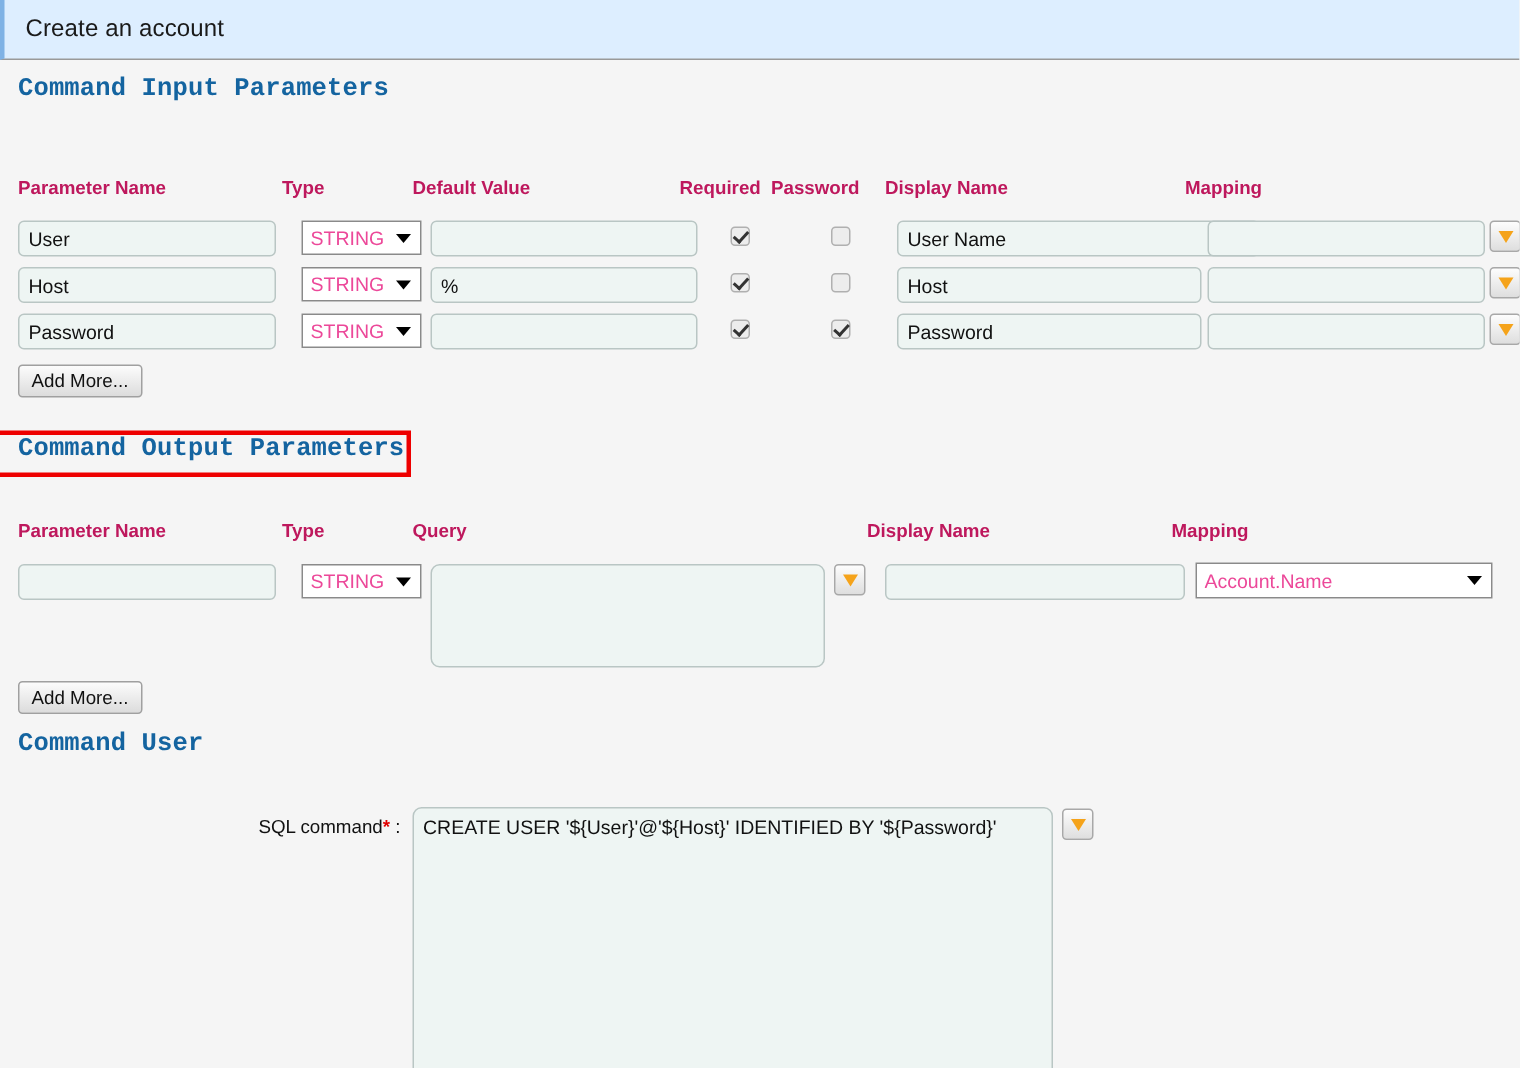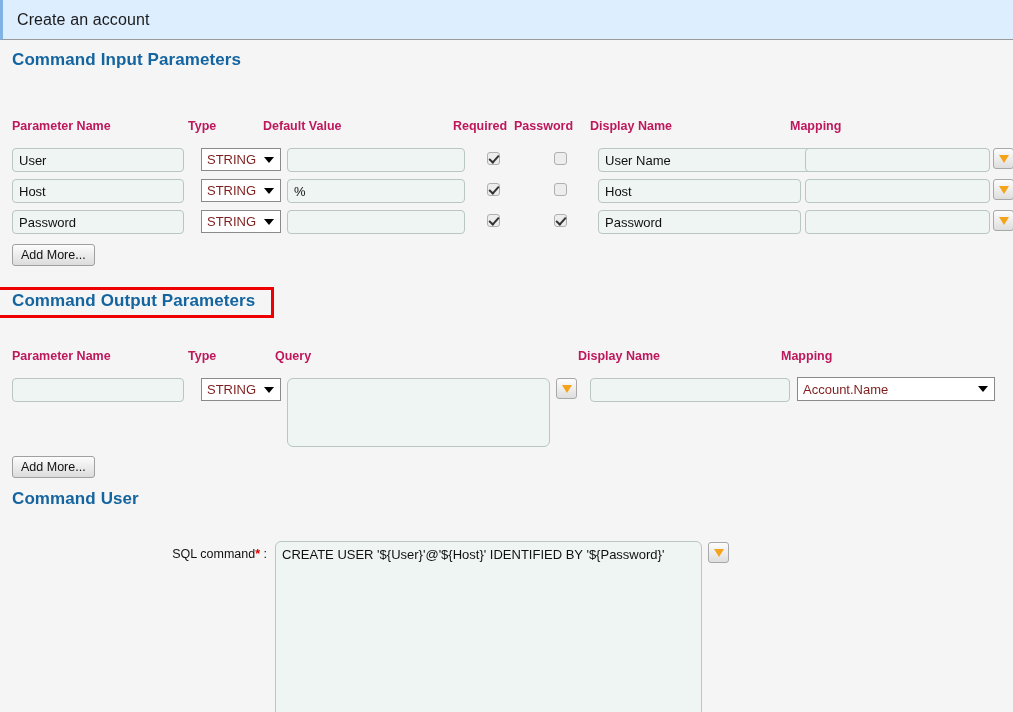--- a/index.html
+++ b/index.html
@@ -41,20 +41,21 @@
   }
 
   .section-heading {
     color: #1464a0;
     font-size: 17px;
     font-weight: bold;
     letter-spacing: 0.1px;
     margin: 0;
     padding: 0;
     display: inline-block;
+    font-family: Liberation Mono, monospace;
   }
   .heading-row {
     padding-top: 10px;
     padding-bottom: 2px;
     position: relative;
   }
 
   
   .highlight-box {
     position: absolute;
@@ -108,21 +109,21 @@
 
   select.sel {
     box-sizing: border-box;
     position: absolute;
     height: 23px;
     background: #ffffff;
     border: 1px solid #8a8a8a;
     border-radius: 0;
     font-family: "Liberation Sans", sans-serif;
     font-size: 13px;
-    color: #7f1d1d;
+    color: #ec4899;
     padding: 1px 2px 1px 5px;
     -webkit-appearance: none;
     -moz-appearance: none;
     appearance: none;
   }
   .sel-wrap {
     position: absolute;
   }
   .sel-wrap select.sel {
     position: static;
@@ -220,21 +221,21 @@
 <div class="page">
 
   <div class="heading-row">
     <h2 class="section-heading">Command Input Parameters</h2>
   </div>
 
   <div class="grid" style="height:195px;">
 
     <div class="col-head" style="left:0px;  top:47px;">Parameter Name</div>
     <div class="col-head" style="left:176px;top:47px;">Type</div>
-    <div class="col-head" style="left:251px;top:47px;">Default Value</div>
+    <div class="col-head" style="left:263px;top:47px;">Default Value</div>
     <div class="col-head" style="left:441px;top:47px;">Required</div>
     <div class="col-head" style="left:502px;top:47px;">Password</div>
     <div class="col-head" style="left:578px;top:47px;">Display Name</div>
     <div class="col-head" style="left:778px;top:47px;">Mapping</div>
 
     <input class="txt" style="left: 0px; top: 76px; width: 172px;" value="User">
     <div class="sel-wrap" style="left:189px;top:76px; width:80px; height:23px;">
       <select class="sel">
         <option>STRING</option>
       </select>

